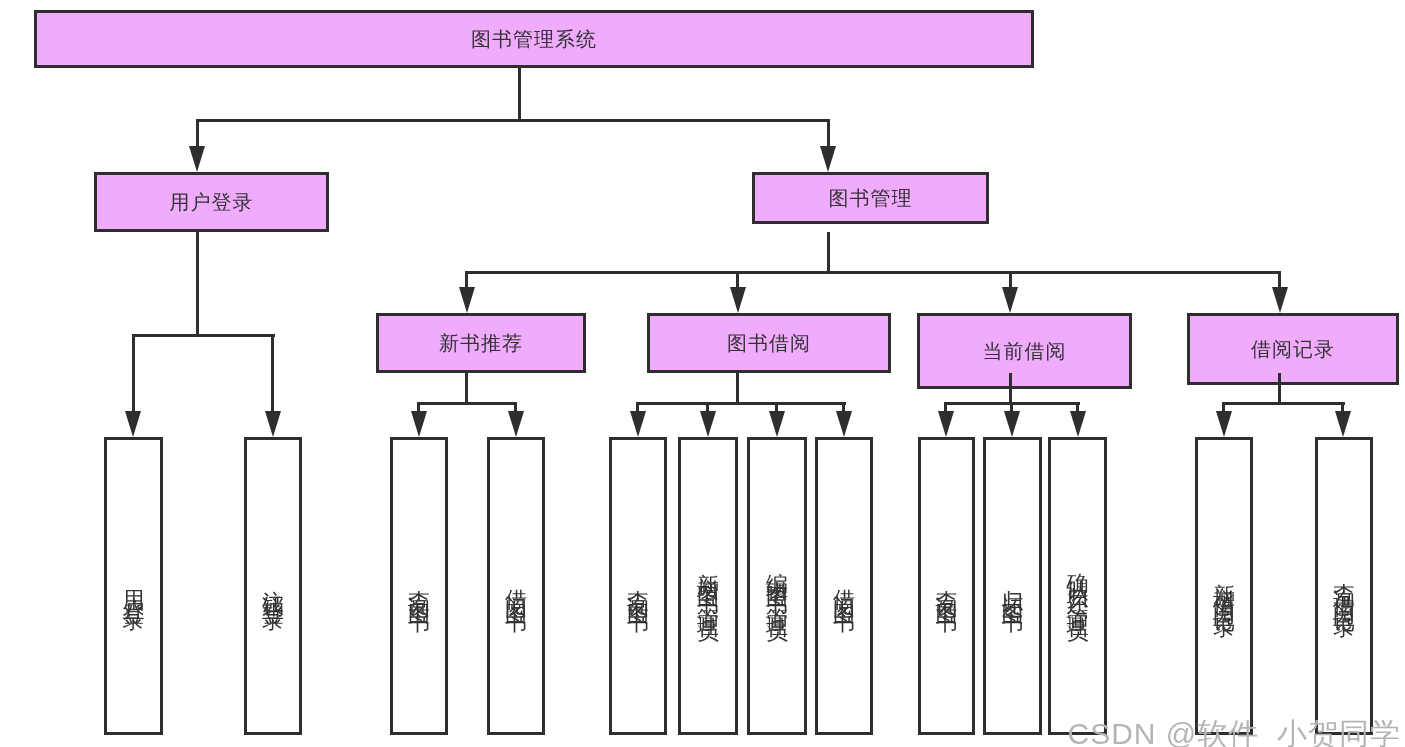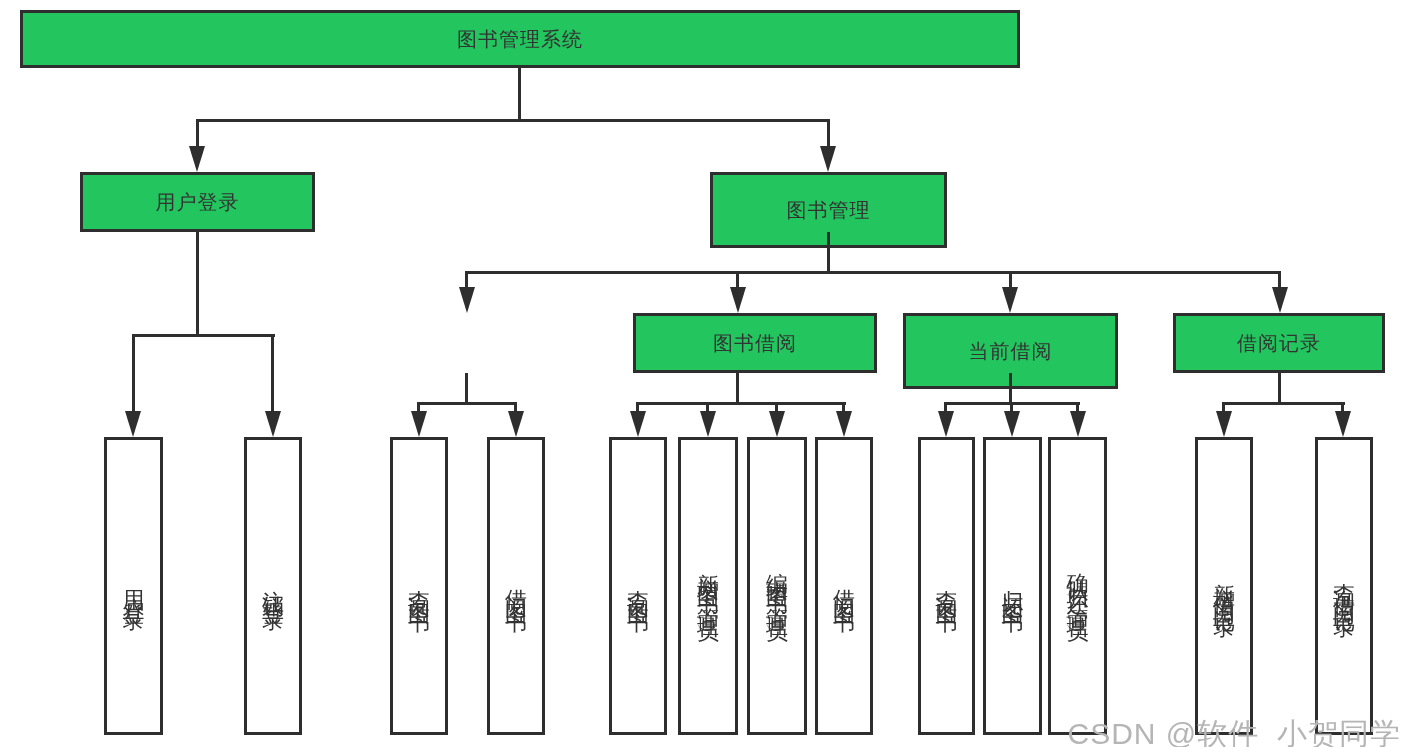--- a/index.html
+++ b/index.html
@@ -8,27 +8,28 @@
     width:1405px;height:747px;
     background:#ffffff;
     font-family:"Liberation Sans","DejaVu Sans",sans-serif;
     color:#333333;
     overflow:hidden;
   }
   .box{
     position:absolute;
     box-sizing:border-box;
     border:3px solid #2e2e2e;
-    background:#22c55e;
+    background:#f0abfc;
     display:flex;
     align-items:center;
     justify-content:center;
     font-size:20px;
     letter-spacing:1px;
     color:#333333;
+    margin-left:14px;
   }
   .leaf{
     position:absolute;
     top:437px;
     height:298px;
     box-sizing:border-box;
     border:3px solid #2e2e2e;
     background:#ffffff;
     display:flex;
     align-items:center;
@@ -65,43 +66,44 @@
   <div class="box" style="left:20px;top:10px;width:1000px;height:58px">图书管理系统</div>
 
   <div class="vl" style="left:518px;top:68px;height:52px"></div>
   <div class="hl" style="left:196px;top:119px;width:634px"></div>
   <div class="vl" style="left:196px;top:119px;height:28px"></div>
   <div class="ar" style="left:189px;top:146px"></div>
   <div class="vl" style="left:827px;top:119px;height:28px"></div>
   <div class="ar" style="left:820px;top:146px"></div>
 
   <div class="box" style="left:80px;top:172px;width:235px;height:60px">用户登录</div>
-  <div class="box" style="left:710px;top:172px;width:237px;height:76px">图书管理</div>
+  <div class="box" style="left:738px;top:172px;width:237px;height:52px">图书管理</div>
 
   <div class="vl" style="left:196px;top:232px;height:103px"></div>
   <div class="hl" style="left:132px;top:334px;width:143px"></div>
   <div class="vl" style="left:132px;top:334px;height:78px"></div>
   <div class="ar" style="left:125px;top:411px"></div>
   <div class="vl" style="left:271px;top:334px;height:78px"></div>
   <div class="ar" style="left:265px;top:411px"></div>
 
   <div class="vl" style="left:827px;top:232px;height:41px"></div>
   <div class="hl" style="left:465px;top:271px;width:816px"></div>
   <div class="vl" style="left:465px;top:271px;height:17px"></div>
   <div class="ar" style="left:459px;top:287px"></div>
   <div class="vl" style="left:736px;top:271px;height:17px"></div>
   <div class="ar" style="left:730px;top:287px"></div>
   <div class="vl" style="left:1009px;top:271px;height:17px"></div>
   <div class="ar" style="left:1002px;top:287px"></div>
   <div class="vl" style="left:1278px;top:271px;height:17px"></div>
   <div class="ar" style="left:1272px;top:287px"></div>
 
+  <div class="box" style="left:362px;top:313px;width:210px;height:60px">新书推荐</div>
   <div class="box" style="left:633px;top:313px;width:244px;height:60px">图书借阅</div>
   <div class="box" style="left:903px;top:313px;width:215px;height:76px">当前借阅</div>
-  <div class="box" style="left:1173px;top:313px;width:212px;height:60px">借阅记录</div>
+  <div class="box" style="left:1173px;top:313px;width:212px;height:72px">借阅记录</div>
 
   <div class="vl" style="left:465px;top:373px;height:30px"></div>
   <div class="vl" style="left:736px;top:373px;height:30px"></div>
   <div class="vl" style="left:1009px;top:373px;height:30px"></div>
   <div class="vl" style="left:1278px;top:373px;height:30px"></div>
 
   <div class="hl" style="left:417px;top:402px;width:100px"></div>
   <div class="hl" style="left:636px;top:402px;width:210px"></div>
   <div class="hl" style="left:944px;top:402px;width:136px"></div>
   <div class="hl" style="left:1222px;top:402px;width:123px"></div>

